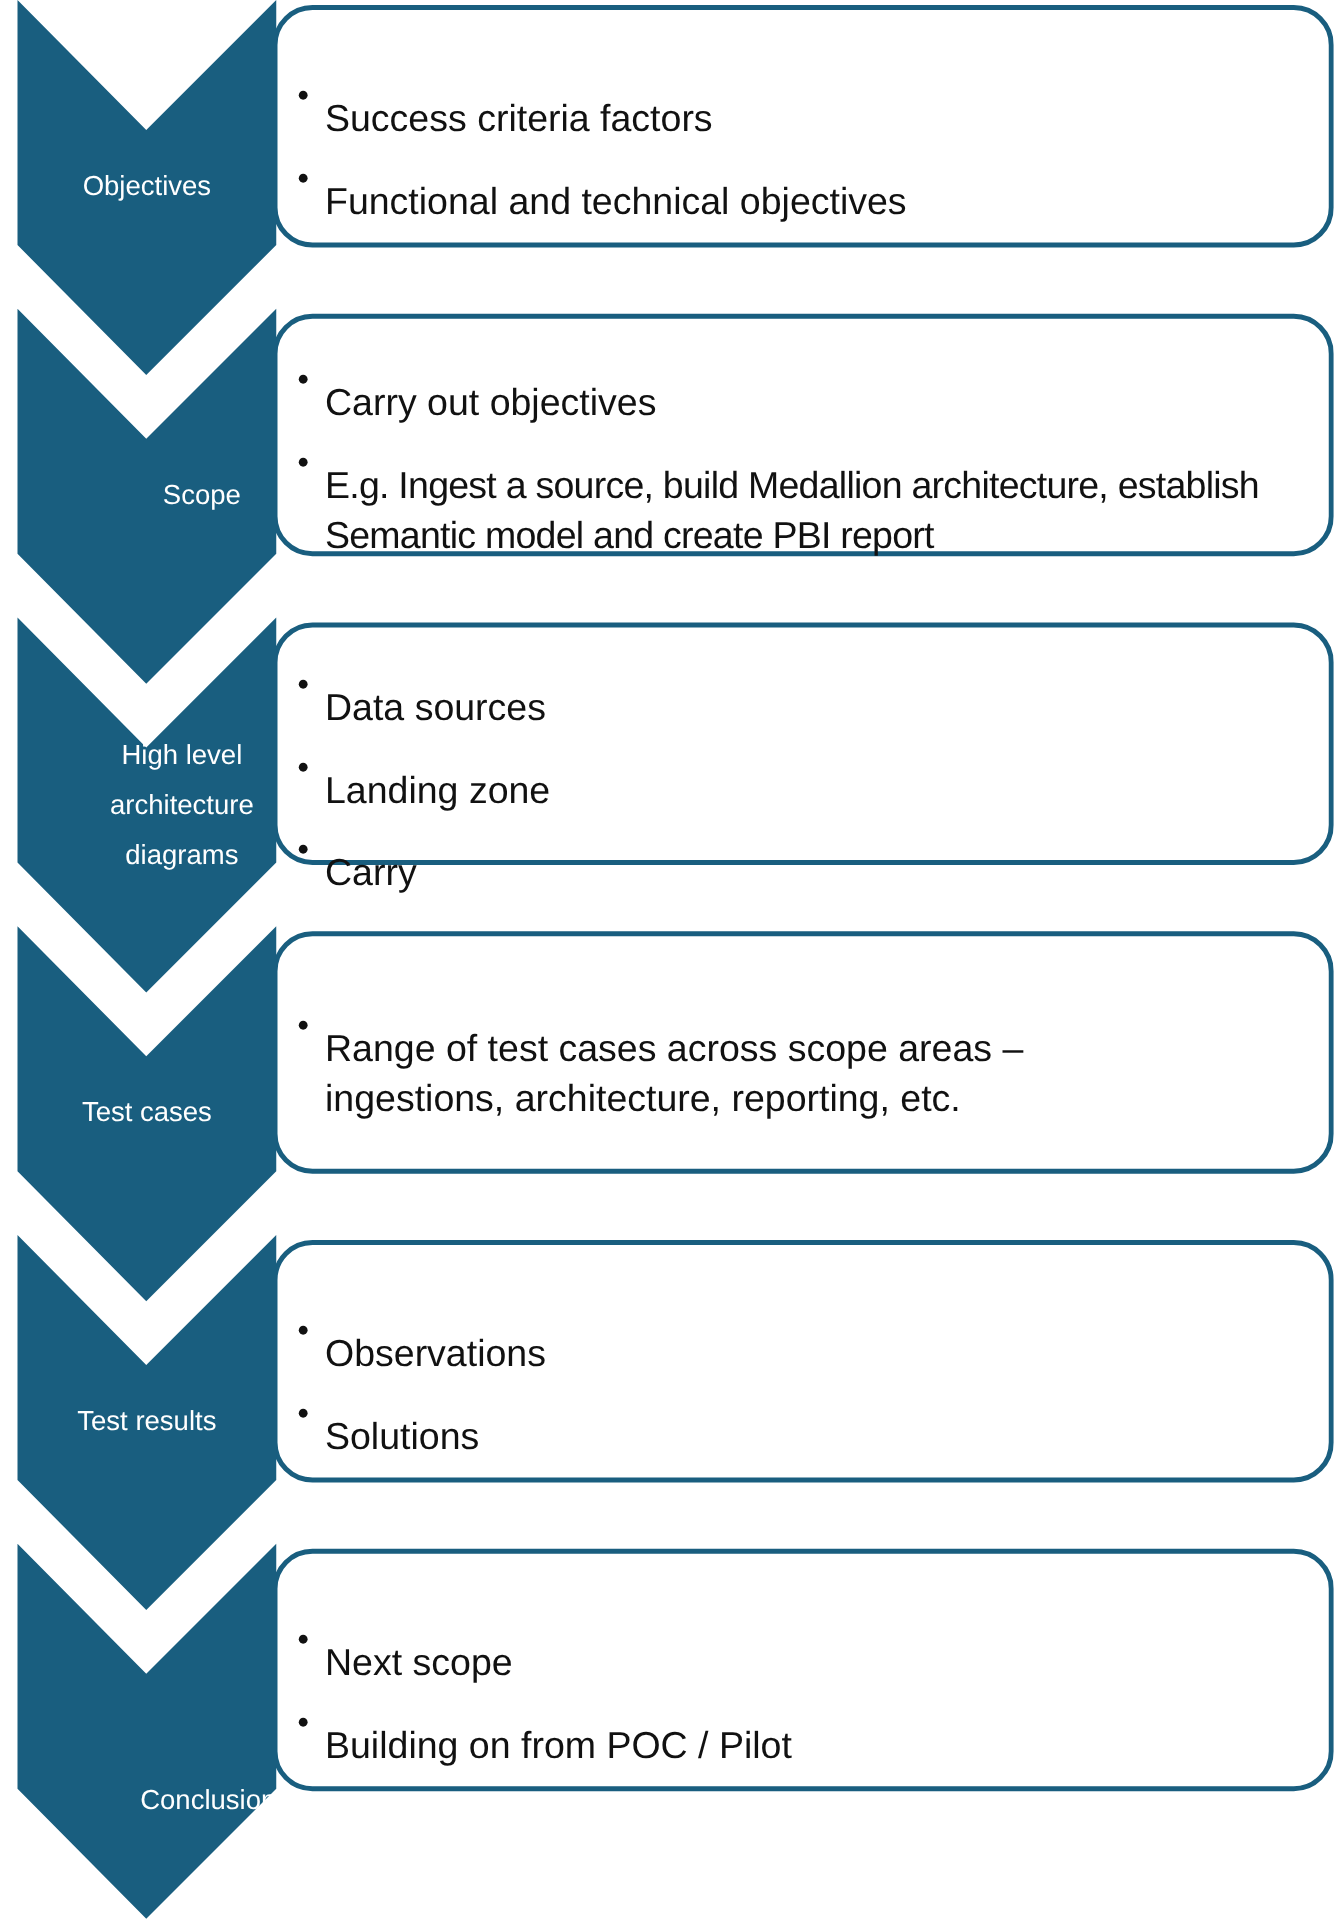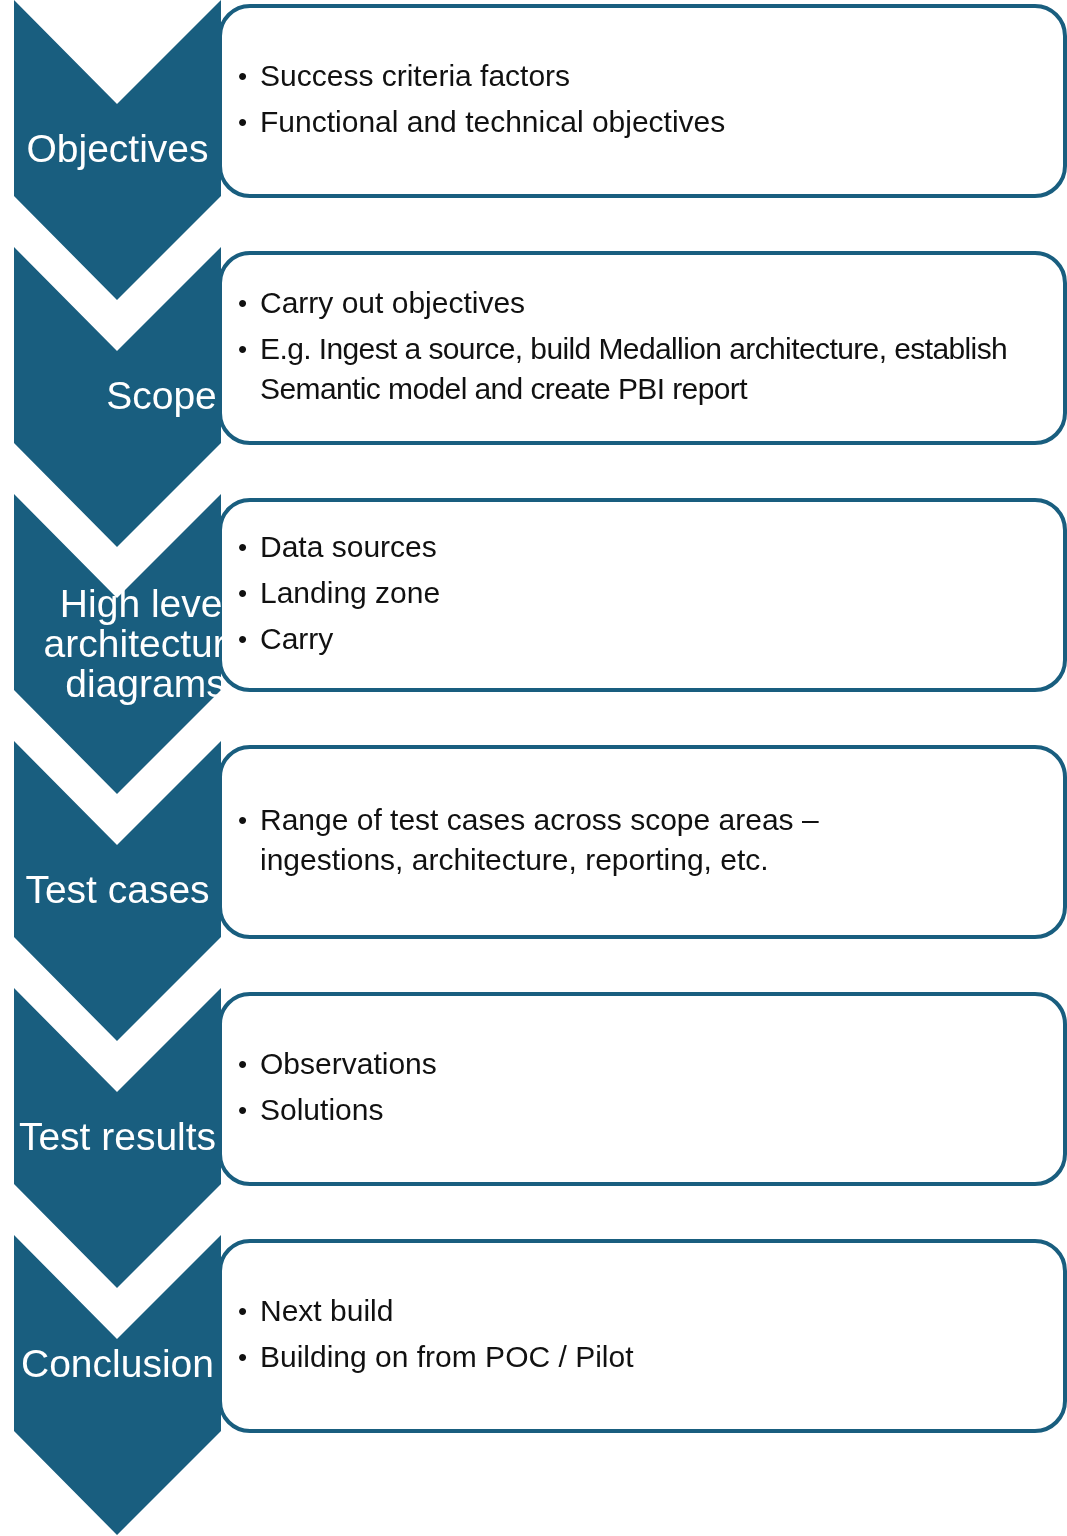--- a/index.html
+++ b/index.html
@@ -1,25 +1,25 @@
 <!DOCTYPE html>
 <html><head>
 <meta charset="utf-8">
 <style>
   html, body { margin: 0; padding: 0; background: #ffffff; }
   body { width: 1067px; height: 1536px; position: relative; overflow: hidden;
          font-family: "Liberation Sans", "DejaVu Sans", sans-serif; }
   #shapes { position: absolute; left: 0; top: 0; }
   .stage-label { position: absolute; left: 14px; width: 207px; color: #ffffff;
-    font-size: 39px; line-height: 40px; text-align: center; }
+    font-size: 22px; line-height: 40px; text-align: center; }
   .box-text { position: absolute; left: 238px; width: 800px; color: #111111;
     font-size: 30px; line-height: 40px; }
   .bullet { display: flex; align-items: flex-start; margin-bottom: 6px; }
   .bullet .dot { width: 22px; flex: 0 0 22px; font-size: 26px; line-height: 40px; }
-  .bullet .txt { flex: 1; }
+  .bullet .txt { flex: 1; margin-top: 20px; }
 </style>
 </head>
 <body>
 
 <svg id="shapes" width="1067" height="1536">
 
   <g>
     <rect x="220" y="6" width="845" height="190" rx="30" ry="30" fill="#fff" stroke="#195e7f" stroke-width="4"></rect>
     <polygon fill="#195e7f" points="14,0 117,104 221,0 221,196 117,300 14,196"></polygon>
   </g>
@@ -48,21 +48,21 @@
     <rect x="220" y="1241" width="845" height="190" rx="30" ry="30" fill="#fff" stroke="#195e7f" stroke-width="4"></rect>
     <polygon fill="#195e7f" points="14,1235 117,1339 221,1235 221,1431 117,1535 14,1431"></polygon>
   </g>
 </svg>
 
 <div class="stage-label" style="top:129px;">Objectives</div>
 <div class="stage-label" style="top:376px;padding-left:44px;">Scope</div>
 <div class="stage-label" style="top:584px;padding-left:28px;">High level architecture diagrams</div>
 <div class="stage-label" style="top:870px;">Test cases</div>
 <div class="stage-label" style="top:1117px;text-align:center;">Test results</div>
-<div class="stage-label" style="top:1344px;">Conclusion</div>
+<div class="stage-label" style="top:1420px;text-align:right;">Conclusion</div>
 
 <div class="box-text" style="top:56px;">
   <div class="bullet">
       <span class="dot">•</span>
       <span class="txt">Success criteria factors</span>
     </div>
   <div class="bullet">
       <span class="dot">•</span>
       <span class="txt">Functional and technical objectives</span>
     </div>
@@ -108,19 +108,19 @@
     </div>
   <div class="bullet">
       <span class="dot">•</span>
       <span class="txt">Solutions</span>
     </div>
 </div>
 
 <div class="box-text" style="top:1291px;">
   <div class="bullet">
       <span class="dot">•</span>
-      <span class="txt">Next build</span>
+      <span class="txt">Next scope</span>
     </div>
   <div class="bullet">
       <span class="dot">•</span>
       <span class="txt">Building on from POC / Pilot</span>
     </div>
 </div>
 
 </body></html>

